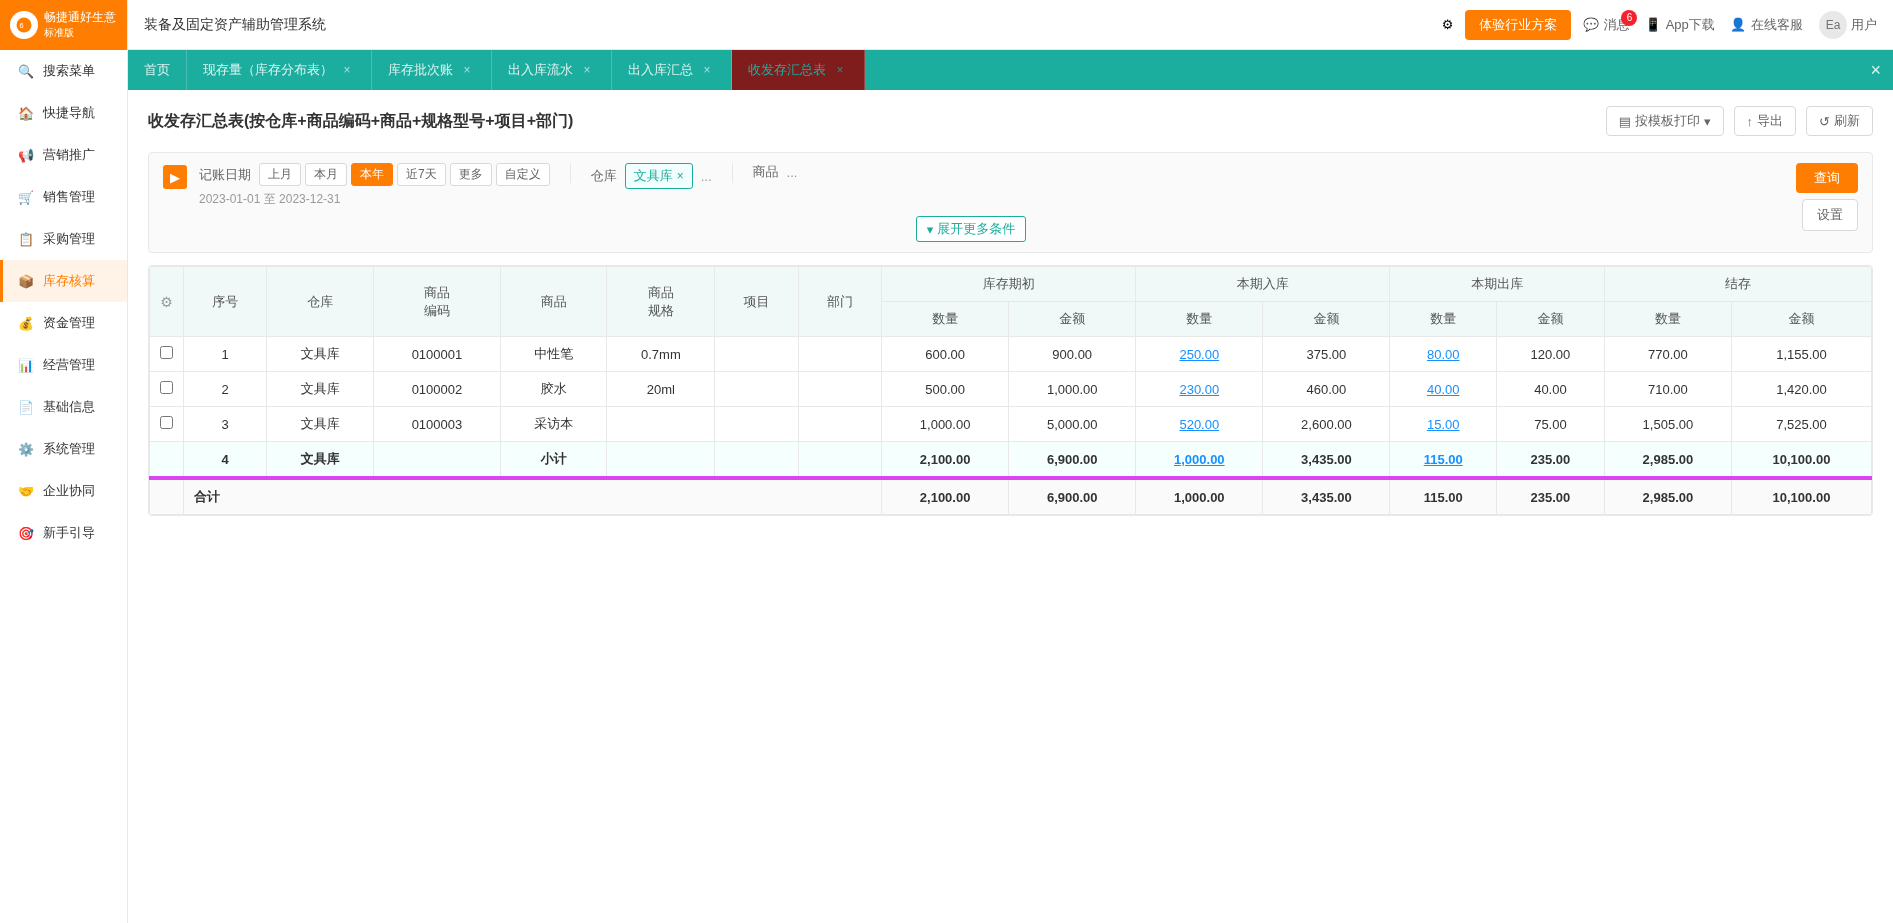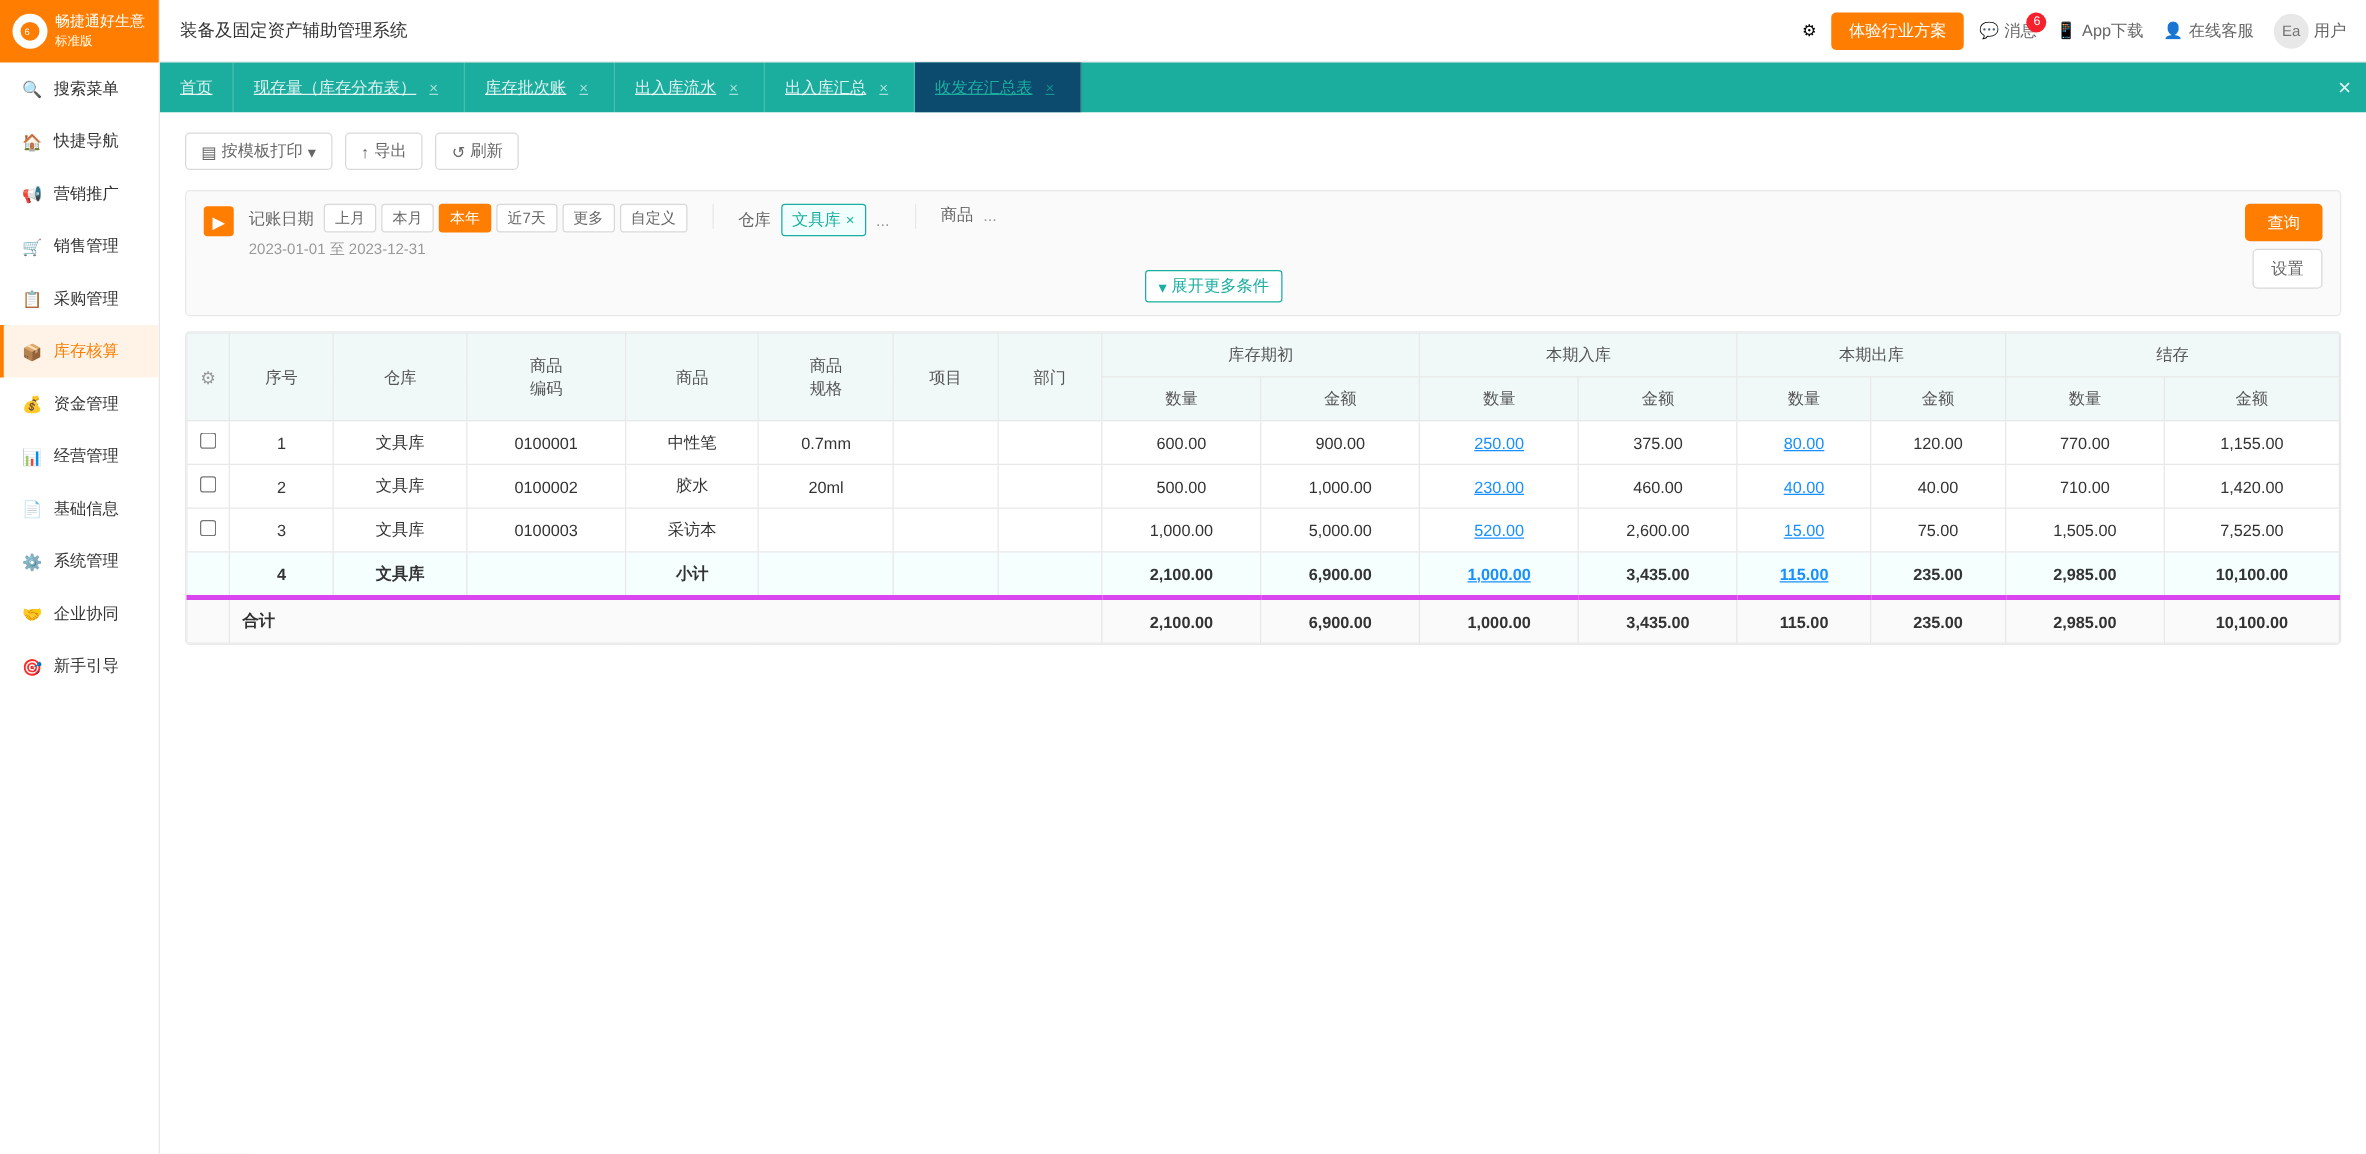--- a/index.html
+++ b/index.html
@@ -25,22 +25,22 @@
     .system-title { font-size: 14px; color: #333; flex: 1; }
     .header-actions { display: flex; align-items: center; gap: 16px; }
     .trial-btn { background: #ff7d00; color: #fff; border: none; padding: 6px 14px; border-radius: 4px; cursor: pointer; font-size: 13px; }
     .header-action-item { display: flex; align-items: center; gap: 4px; color: #666; font-size: 13px; cursor: pointer; position: relative; }
     .badge { background: #f5222d; color: #fff; border-radius: 8px; font-size: 10px; padding: 0 4px; min-width: 16px; height: 16px; display: flex; align-items: center; justify-content: center; position: absolute; top: -6px; right: -8px; }
     .settings-icon-wrap { display: flex; align-items: center; cursor: pointer; }
     .user-avatar { width: 28px; height: 28px; border-radius: 50%; background: #e8e8e8; display: flex; align-items: center; justify-content: center; color: #737373; font-size: 12px; }
 
     
     .tab-bar { background: #1bae9f; display: flex; align-items: center; padding: 0 0; height: 40px; overflow: hidden; }
-    .tab-item { display: flex; align-items: center; gap: 6px; padding: 0 16px; height: 52px; color: rgba(255,255,255,0.85); font-size: 13px; cursor: pointer; border-right: 1px solid rgba(255,255,255,0.2); white-space: nowrap; text-decoration: underline; }
-    .tab-item.active { background: #0c4a6e; color: #1bae9f; font-weight: 500; text-align: center; }
+    .tab-item { display: flex; align-items: center; gap: 6px; padding: 0 16px; height: 52px; color: rgba(255,255,255,0.85); font-size: 13px; cursor: pointer; border-right: 1px solid rgba(255,255,255,0.2); white-space: nowrap; }
+    .tab-item.active { background: #7f1d1d; color: #1bae9f; font-weight: 500; text-align: center; }
     .tab-close { font-size: 12px; opacity: 0.7; cursor: pointer; display: flex; align-items: center; justify-content: center; width: 16px; height: 16px; border-radius: 50%; }
     .tab-bar-close { margin-left: auto; padding: 0 12px; color: rgba(255,255,255,0.85); cursor: pointer; font-size: 18px; }
 
     
     .page-content { flex: 1; background: #fff; overflow: auto; padding: 0; }
     .page-inner { padding: 16px 20px; }
 
     
     .page-title { font-size: 16px; font-weight: 600; color: #333; margin-bottom: 16px; display: flex; align-items: center; justify-content: space-between; }
     .page-title-actions { display: flex; gap: 10px; }
@@ -198,20 +198,21 @@
       <span>收发存汇总表</span>
       <span class="tab-close">×</span>
     </div>
     <div class="tab-bar-close">×</div>
   </div>
 
   <div class="page-content">
     <div class="page-inner">
 
       <div class="page-title">
+        <span>收发存汇总表(按仓库+商品编码+商品+规格型号+项目+部门)</span>
         <div class="page-title-actions">
           <button class="action-btn">
             <span>▤</span>
             <span>按模板打印</span>
             <span>▾</span>
           </button>
           <button class="action-btn">
             <span>↑</span>
             <span>导出</span>
           </button>

